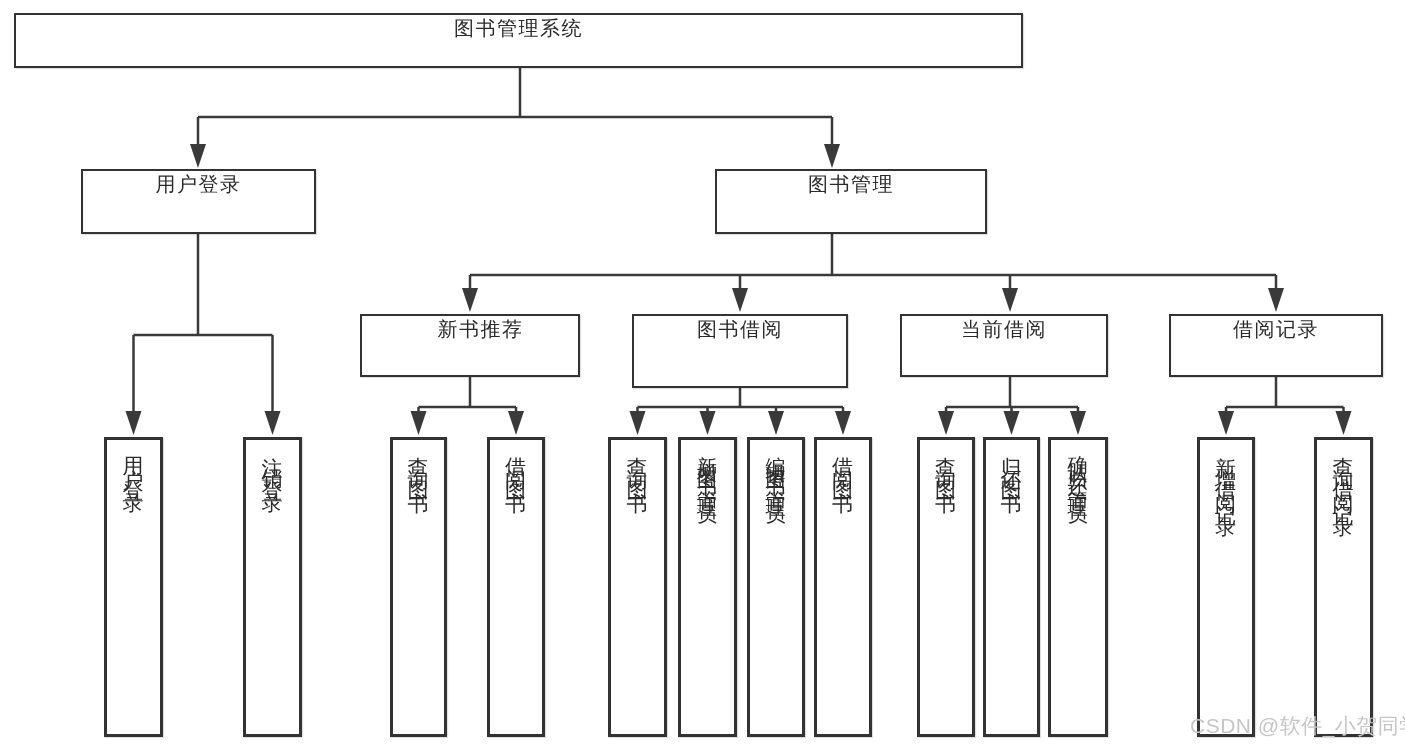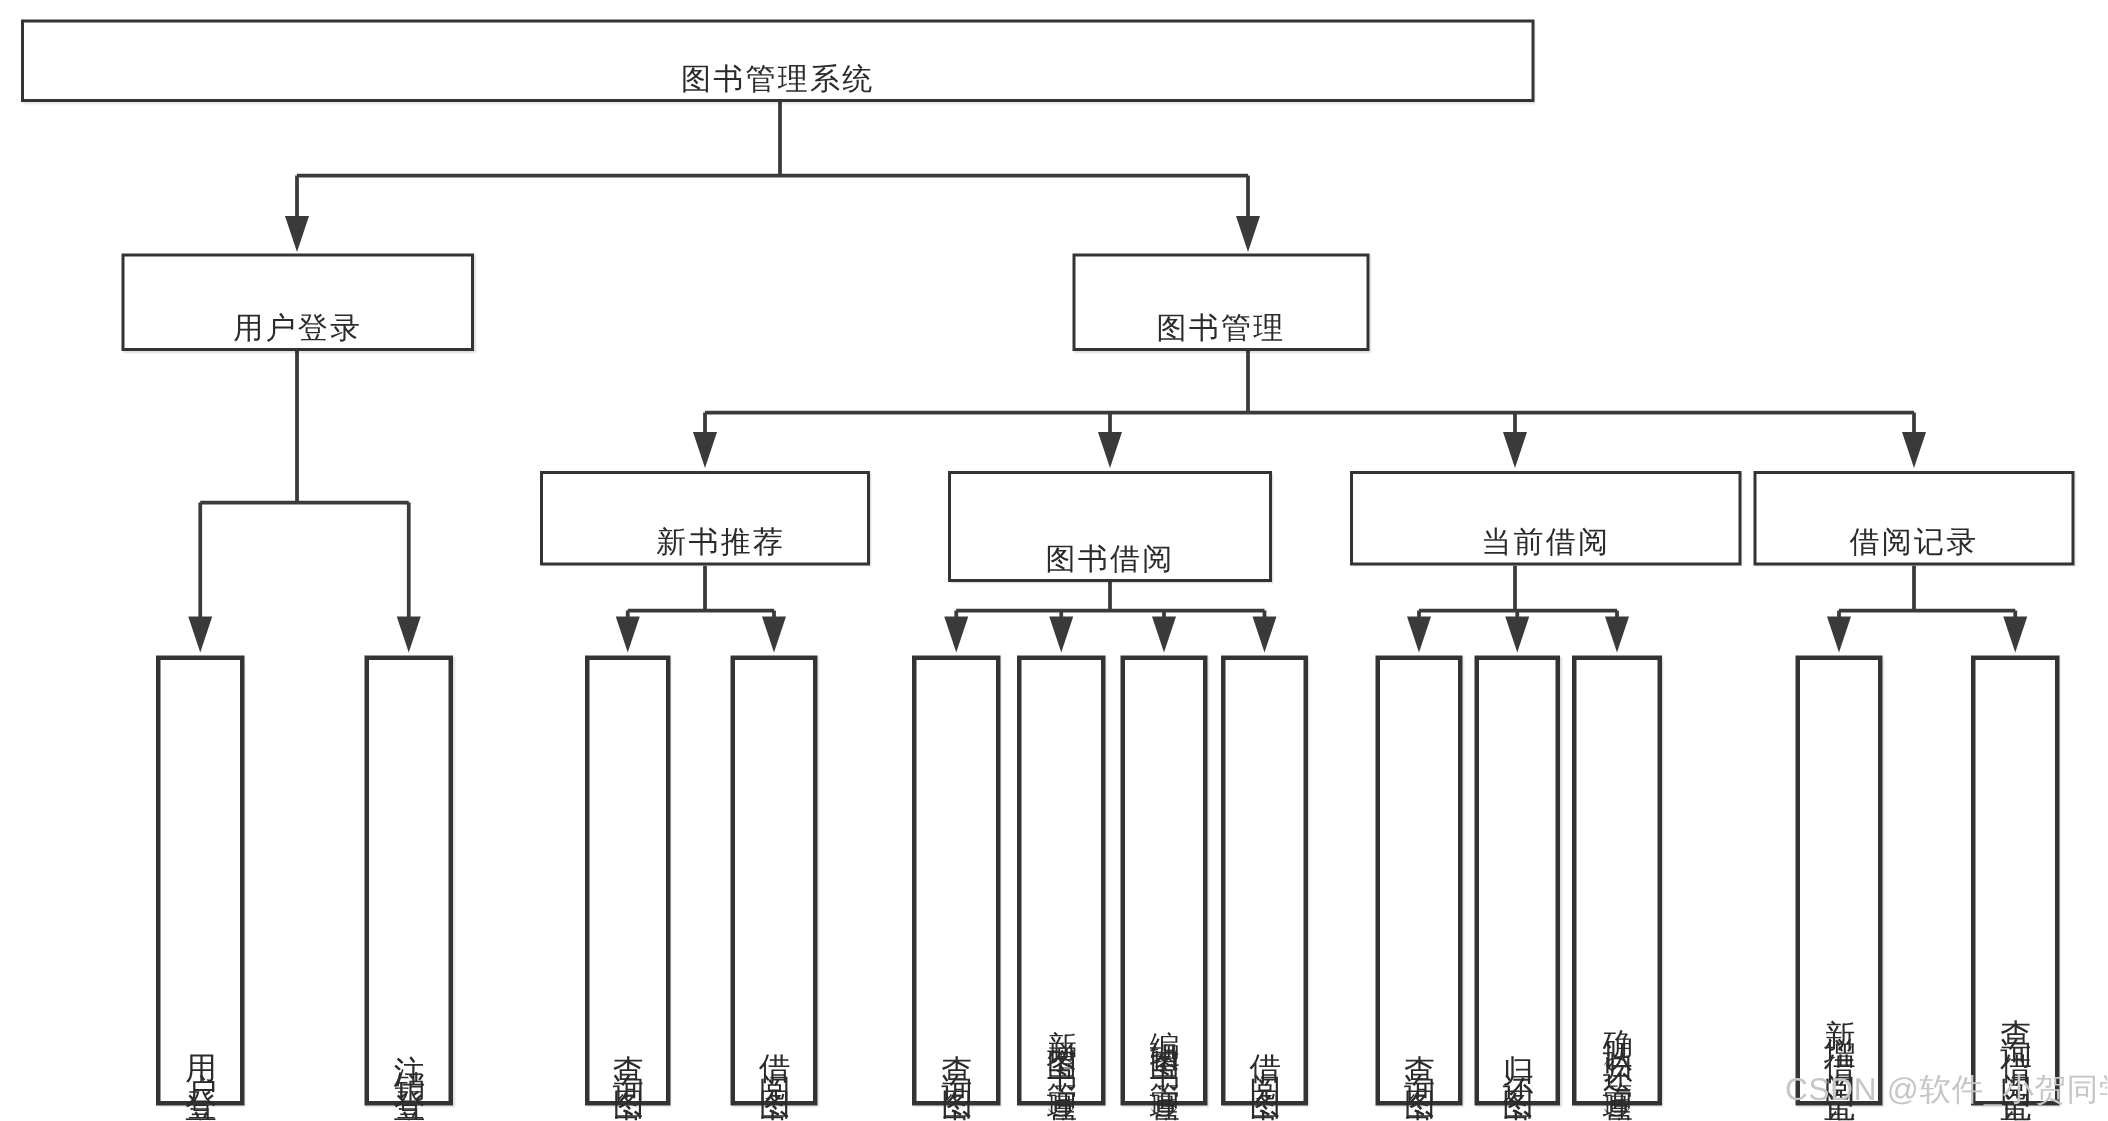--- a/index.html
+++ b/index.html
@@ -3,21 +3,21 @@
 <meta charset="utf-8">
 <style>
   html,body{margin:0;padding:0;background:#fff;}
   .canvas{
     position:relative;width:1405px;height:747px;background:#ffffff;
     font-family:"Liberation Sans","DejaVu Sans",sans-serif;overflow:hidden;
   }
   .connectors{position:absolute;left:0;top:0;width:1405px;height:747px;pointer-events:none;}
   .box{
     position:absolute;box-sizing:border-box;background:#ffffff;
-    border:2.5px solid #333333;display:flex;align-items:flex-end;justify-content:center;
+    border:2.5px solid #333333;display:flex;align-items:flex-start;justify-content:center;
     color:#2b2b2b;box-shadow:1px 1px 1px rgba(0,0,0,0.12);
   }
   .box.hlabel{font-size:20px;letter-spacing:1.5px;white-space:nowrap;}
   .leaf{border-width:3px;}
   .leaf .vtext{
     writing-mode:vertical-lr;text-orientation:mixed;
     font-size:21px;letter-spacing:12px;line-height:1;color:#2b2b2b;
   }
   .leaf.long .vtext{font-size:20px;letter-spacing:7px;}
   .watermark{
@@ -66,31 +66,31 @@
     </g>
   </svg>
 
   <div class="box hlabel" style="left:14px;top:13px;width:1009px;height:55px;">
     <span>图书管理系统</span>
   </div>
 
   <div class="box hlabel" style="left:81px;top:169px;width:235px;height:65px;">
     <span>用户登录</span>
   </div>
-  <div class="box hlabel" style="left:715px;top:169px;width:198px;height:65px;">
+  <div class="box hlabel" style="left:715px;top:169px;width:272px;height:65px;">
     <span>图书管理</span>
   </div>
 
   <div class="box hlabel" style="left:360px;top:314px;width:220px;height:63px;padding-left:21px;">
     <span>新书推荐</span>
   </div>
   <div class="box hlabel" style="left:632px;top:314px;width:216px;height:74px;">
     <span>图书借阅</span>
   </div>
-  <div class="box hlabel" style="left:900px;top:314px;width:261px;height:63px;">
+  <div class="box hlabel" style="left:900px;top:314px;width:208px;height:63px;">
     <span>当前借阅</span>
   </div>
   <div class="box hlabel" style="left:1169px;top:314px;width:214px;height:63px;">
     <span>借阅记录</span>
   </div>
 
   <div class="box leaf" style="left:104px;top:437px;width:59px;height:300px;">
     <span class="vtext">用户登录</span>
   </div>
   <div class="box leaf" style="left:243px;top:437px;width:59px;height:300px;">

